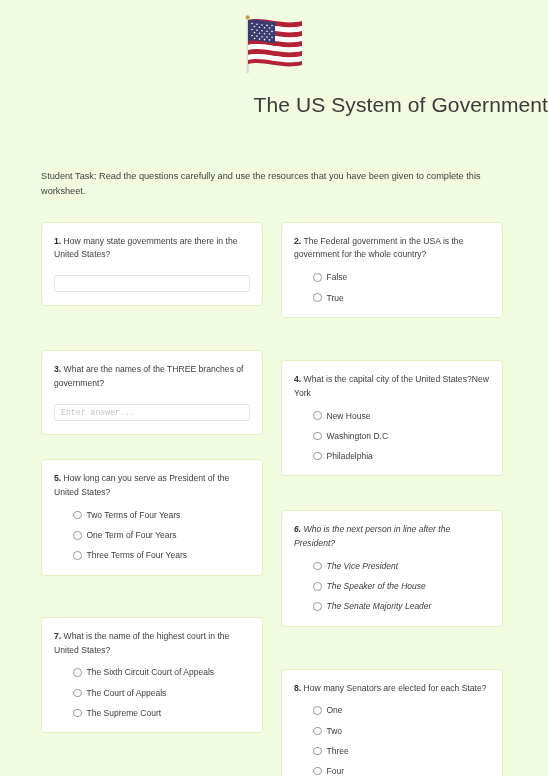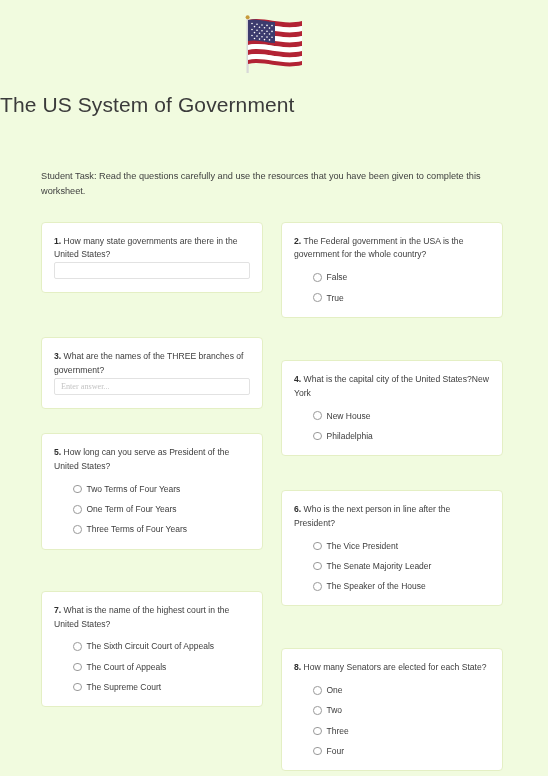--- a/index.html
+++ b/index.html
@@ -17,21 +17,21 @@
     -webkit-font-smoothing: antialiased;
   }
 
   .page {
     width: 548px;
     position: relative;
   }
 
   
   .header {
-    text-align: left;
+    text-align: right;
     padding-top: 14px;
   }
   .flag-icon {
     display: block;
     margin: 0 auto;
     width: 80px;
     height: 62px;
   }
   .page-title {
     font-size: 21px;
@@ -88,25 +88,26 @@
   }
   .q-num {
     font-weight: 700;
     color: #2d2d2d;
   }
 
   .answer-input {
     display: block;
     box-sizing: border-box;
     width: 100%;
+    margin-top: 13px;
     height: 17px;
     border: 1px solid #e2e2e2;
     border-radius: 2px;
     background: #ffffff;
-    font-family: Liberation Serif, serif;
+    font-family: Liberation Mono, monospace;
     font-size: 8.2px;
     color: #4a4a4a;
     padding: 0 6px;
     outline: none;
   }
   .answer-input::placeholder {
     color: #c3c3c3;
   }
 
   .options {
@@ -286,42 +287,46 @@
             <span class="q-num">4.</span>
             <span>What is the capital city of the United States?New York</span>
           </p>
           <ul class="options">
             <li class="option">
               <span class="radio"></span>
               <span class="option-label">New House</span>
             </li>
             <li class="option">
               <span class="radio"></span>
+              <span class="option-label">Washington D.C</span>
+            </li>
+            <li class="option">
+              <span class="radio"></span>
               <span class="option-label">Philadelphia</span>
             </li>
           </ul>
         </div>
 
-        <div class="card" style="margin-top:24px;">
+        <div class="card" style="margin-top:24px;font-style:italic;">
           <p class="q-text">
             <span class="q-num">6.</span>
             <span>Who is the next person in line after the President?</span>
           </p>
           <ul class="options">
             <li class="option">
               <span class="radio"></span>
               <span class="option-label">The Vice President</span>
             </li>
             <li class="option">
               <span class="radio"></span>
+              <span class="option-label">The Speaker of the House</span>
+            </li>
+            <li class="option">
+              <span class="radio"></span>
               <span class="option-label">The Senate Majority Leader</span>
-            </li>
-            <li class="option">
-              <span class="radio"></span>
-              <span class="option-label">The Speaker of the House</span>
             </li>
           </ul>
         </div>
 
         <div class="card" style="margin-top:32px;">
           <p class="q-text">
             <span class="q-num">8.</span>
             <span>How many Senators are elected for each State?</span>
           </p>
           <ul class="options">

